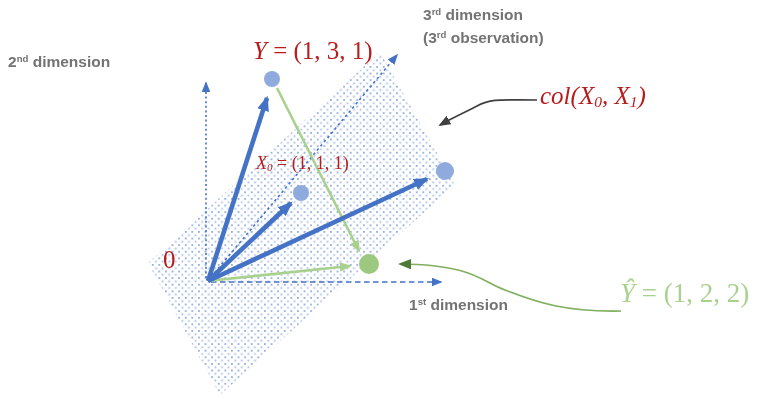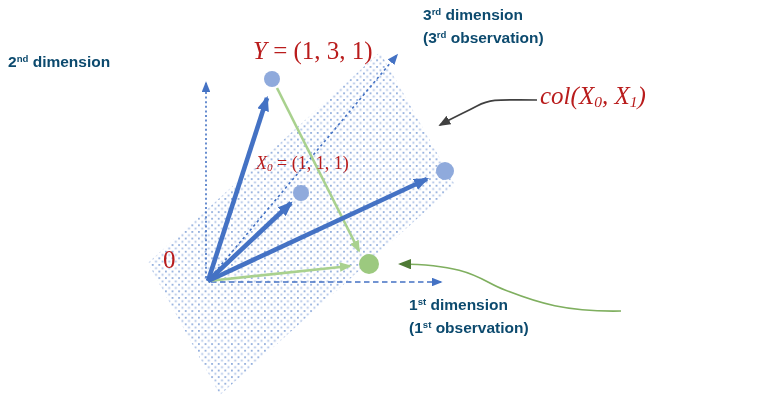--- a/index.html
+++ b/index.html
@@ -2,21 +2,21 @@
 <html><head>
 <meta charset="utf-8">
 <style>
   html,body{margin:0;padding:0;background:#ffffff;}
   .stage{
     position:relative;width:768px;height:407px;background:#ffffff;
     overflow:hidden;font-family:"Liberation Sans",sans-serif;
   }
   .layer{position:absolute;left:0;top:0;}
   .axis-label{
-    position:absolute;color:#0c4a6e;font-size:15.5px;font-weight:600;
+    position:absolute;color:#737373;font-size:15.5px;font-weight:600;
     line-height:1.5;white-space:nowrap;z-index:2;
   }
   .axis-label .sup{font-size:0.62em;vertical-align:0.55em;}
   .math{
     position:absolute;font-family:"Liberation Serif",serif;color:#b91c1c;
     white-space:nowrap;z-index:2;
   }
   .mvar{font-style:italic;}
   .msub{font-size:0.62em;font-style:italic;vertical-align:-0.22em;}
   .y-label{left:253px;top:37px;font-size:25px;}
@@ -84,34 +84,36 @@
     <div><span>2</span><span class="sup">nd</span><span> dimension</span></div>
   </div>
 
   <div class="axis-label dim3-label">
     <div><span>3</span><span class="sup">rd</span><span> dimension</span></div>
     <div><span>(3</span><span class="sup">rd</span><span> observation)</span></div>
   </div>
 
   <div class="axis-label dim1-label">
     <div><span>1</span><span class="sup">st</span><span> dimension</span></div>
-    <div><span>(1</span><span class="sup">st</span><span> observation)</span></div>
   </div>
 
   <div class="math zero-label">
     <span>0</span>
   </div>
 
   <div class="math y-label">
     <span class="mvar">Y</span><span> = </span><span>(1, 3, 1)</span>
   </div>
 
   <div class="math x0-label">
     <span class="mvar">X</span><span class="msub">0</span><span> = </span><span>(1, 1, 1)</span>
   </div>
 
 
   <div class="math col-label">
     <span>col</span><span>(</span><span>X</span><span class="msub">0</span><span>, </span><span>X</span><span class="msub">1</span><span>)</span>
   </div>
 
+  <div class="math yhat-label">
+    <span class="mvar">Ŷ</span><span> = </span><span>(1, 2, 2)</span>
+  </div>
 
 </div>
 
 </body></html>

